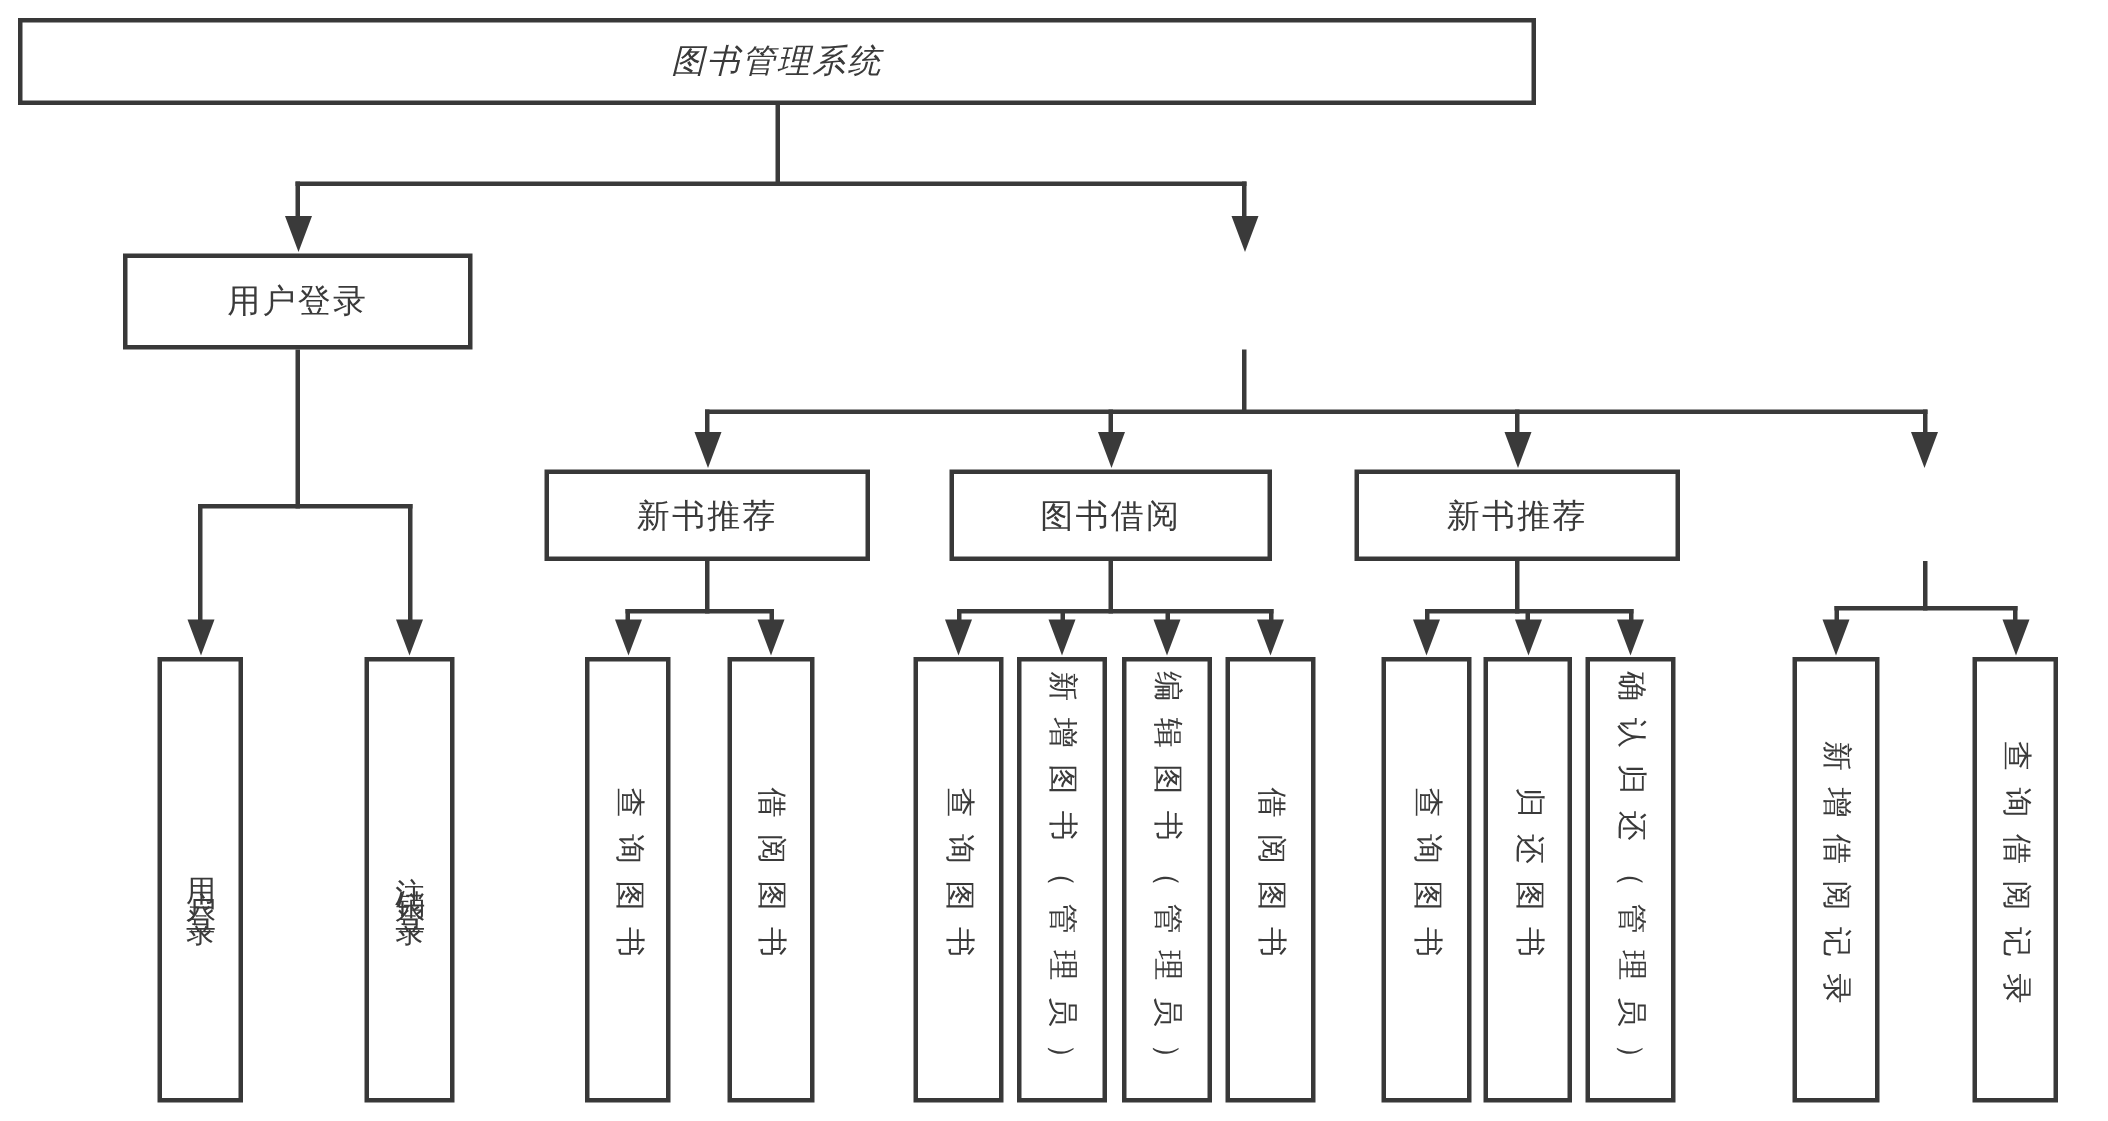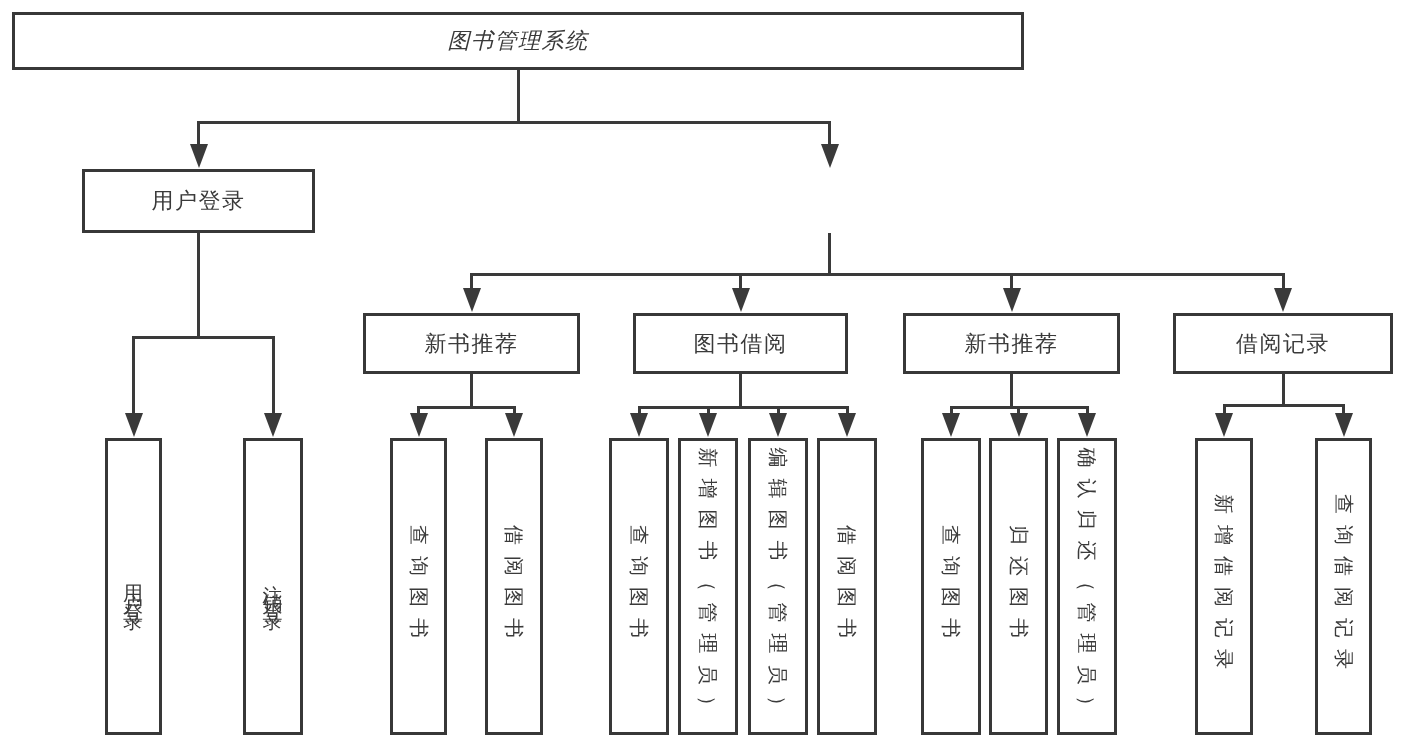--- a/index.html
+++ b/index.html
@@ -46,23 +46,20 @@
       <span class="lbl">用户登录</span>
     </div>
     <div class="node h" style="left: 633px; top: 313px; width: 215px; height: 61px;">
       <span class="lbl">图书借阅</span>
     </div>
     <div class="node h" style="left: 363px; top: 313px; width: 217px; height: 61px;">
       <span class="lbl">新书推荐</span>
     </div>
     <div class="node h" style="left: 903px; top: 313px; width: 217px; height: 61px;">
       <span class="lbl">新书推荐</span>
-    </div>
-    <div class="node h" style="left: 1173px; top: 313px; width: 220px; height: 61px;">
-      <span class="lbl">借阅记录</span>
     </div>
     <div class="node vu" style="left: 105px; top: 438px; width: 57px; height: 297px;">
       <span class="lbl">用户登录</span>
     </div>
     <div class="node vu" style="left: 243px; top: 438px; width: 60px; height: 297px;">
       <span class="lbl">注销登录</span>
     </div>
     <div class="node vr" style="left: 390px; top: 438px; width: 57px; height: 297px;">
       <span class="lbl">查询图书</span>
     </div>

